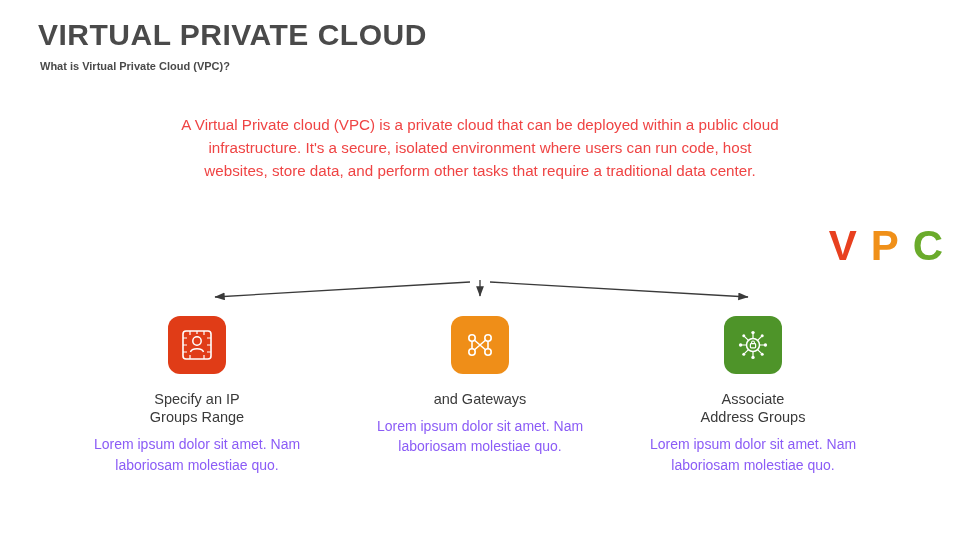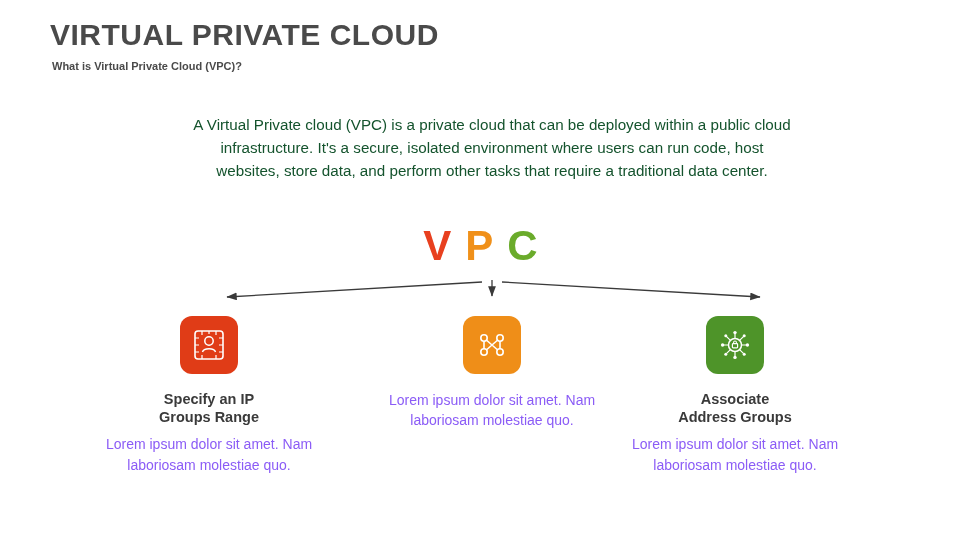--- a/index.html
+++ b/index.html
@@ -12,21 +12,20 @@
     background: #ffffff;
     font-family: "Liberation Sans", sans-serif;
     color: #3b3b3b;
     overflow: hidden;
     position: relative;
   }
 
   .slide {
     position: absolute;
     inset: 0;
-    margin-left: 12px;
   }
 
   
   .title {
     position: absolute;
     left: 38px;
     top: 18px;
     font-size: 30px;
     font-weight: bold;
     letter-spacing: 0.5px;
@@ -43,30 +42,30 @@
 
   
   .intro {
     position: absolute;
     left: 180px;
     top: 114px;
     width: 600px;
     text-align: center;
     font-size: 15.2px;
     line-height: 1.5;
-    color: #14532d;
+    color: #ef4444;
   }
 
   
   .vpc-wrap {
     position: absolute;
     left: 0;
     right: 9px;
     top: 222px;
-    text-align: center;
+    text-align: right;
   }
   .vpc-letter {
     font-size: 42px;
     font-weight: bold;
     letter-spacing: 2px;
     display: inline-block;
     padding: 0 6px;
     font-family: "Liberation Sans", sans-serif;
   }
 
@@ -81,35 +80,35 @@
 
   
   .col {
     position: absolute;
     top: 316px;
     width: 270px;
     text-align: center;
   }
   .col-1 { left: 62px; }
   .col-2 { left: 345px; }
-  .col-3 { left: 588px; }
+  .col-3 { left: 618px; }
 
   .icon-box {
     width: 58px;
     height: 58px;
     border-radius: 12px;
     margin: 0 auto;
     display: flex;
     align-items: center;
     justify-content: center;
   }
   .col-head {
     margin-top: 16px;
     font-size: 14.5px;
-    font-weight: bold;
+    font-weight: normal;
     line-height: 1.25;
     color: #3a3a3a;
   }
   .col-body {
     margin-top: 8px;
     font-size: 14px;
     line-height: 1.45;
     color: #8b5cf6;
   }
 </style>
@@ -159,20 +158,21 @@
     <div class="icon-box" style="background:#ef8e18">
       <svg width="34" height="34" viewBox="0 0 34 34" xmlns="http://www.w3.org/2000/svg">
         <path d="M9 10 L25 24 M25 10 L9 24 M9 10 L9 24 M25 10 L25 24" stroke="#ffffff" stroke-width="1.6" fill="none"></path>
         <circle cx="9" cy="10" r="3.2" fill="#ef8e18" stroke="#ffffff" stroke-width="1.6"></circle>
         <circle cx="25" cy="10" r="3.2" fill="#ef8e18" stroke="#ffffff" stroke-width="1.6"></circle>
         <circle cx="9" cy="24" r="3.2" fill="#ef8e18" stroke="#ffffff" stroke-width="1.6"></circle>
         <circle cx="25" cy="24" r="3.2" fill="#ef8e18" stroke="#ffffff" stroke-width="1.6"></circle>
       </svg>
     </div>
     <div class="col-head">
+      <div>and Gateways</div>
     </div>
     <div class="col-body">Lorem ipsum dolor sit amet. Nam laboriosam molestiae quo.</div>
   </div>
 
   <div class="col col-3">
     <div class="icon-box" style="background:#4e9429">
       <svg width="34" height="34" viewBox="0 0 34 34" xmlns="http://www.w3.org/2000/svg">
         <circle cx="17" cy="17" r="6.5" fill="none" stroke="#ffffff" stroke-width="1.5"></circle>
         <rect x="14.4" y="15.6" width="5.2" height="4.3" rx="0.8" fill="none" stroke="#ffffff" stroke-width="1.2"></rect>
         <path d="M15.6 15.6 V14.4 a1.4 1.4 0 0 1 2.8 0 V15.6" fill="none" stroke="#ffffff" stroke-width="1.1"></path>

